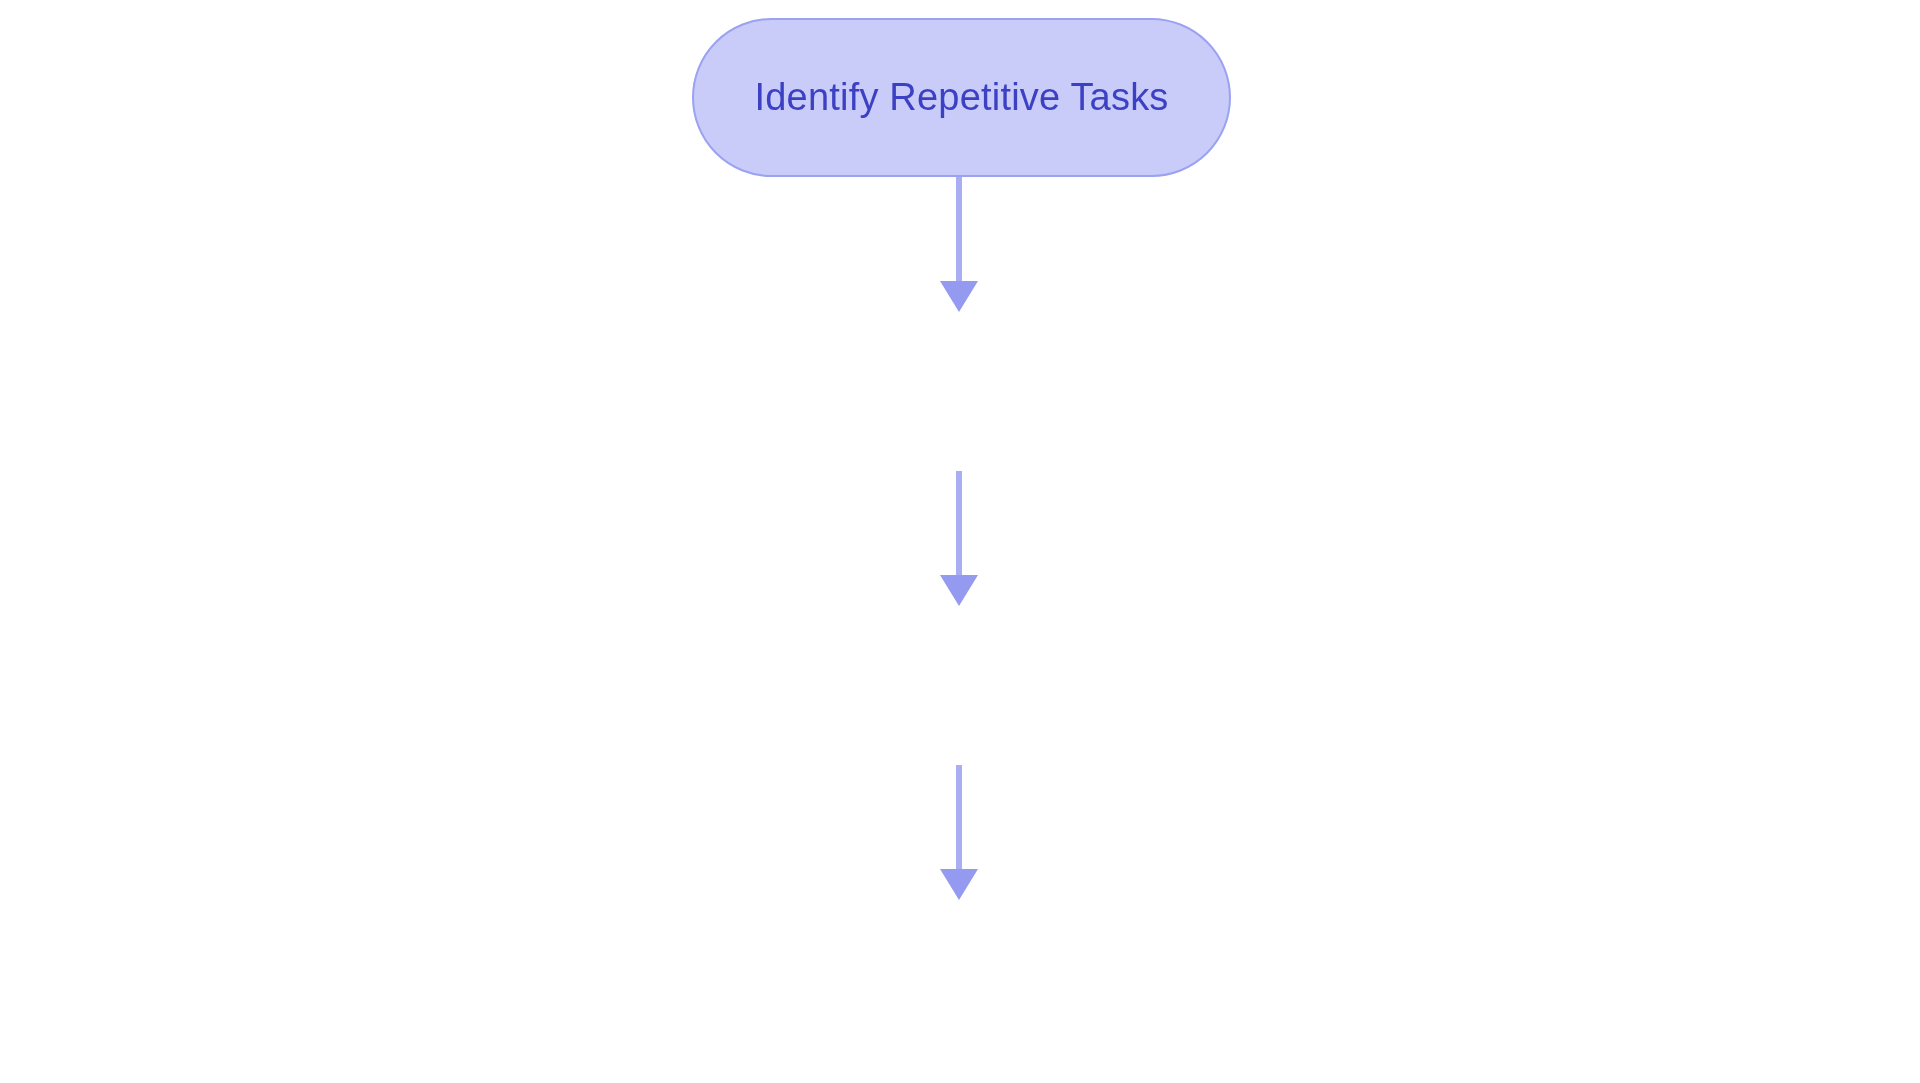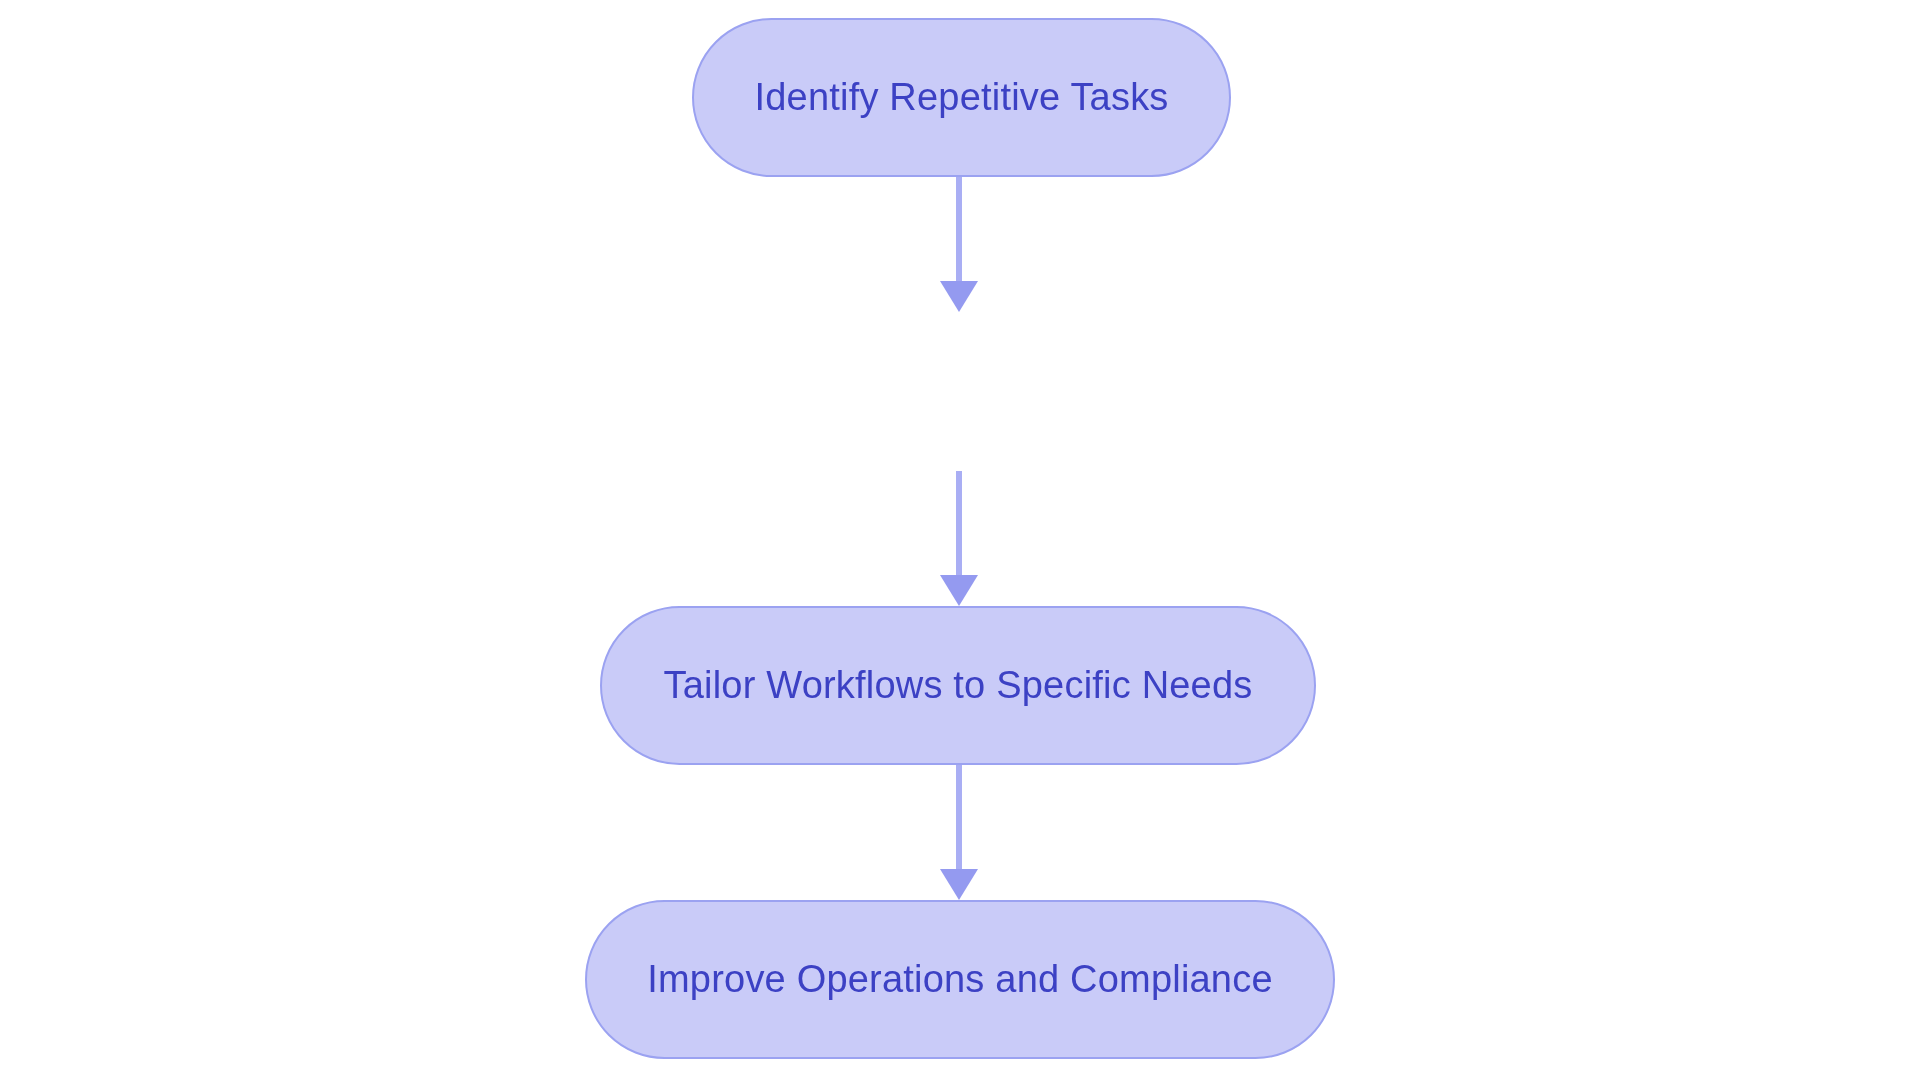--- a/index.html
+++ b/index.html
@@ -85,26 +85,20 @@
     <div class="shaft"></div>
     <div class="head"></div>
   </div>
 
 
   <div class="arrow arrow-2">
     <div class="shaft"></div>
     <div class="head"></div>
   </div>
 
-  <div class="flow-node node-3">
-    <span class="node-label">Tailor Workflows to Specific Needs</span>
-  </div>
 
   <div class="arrow arrow-3">
     <div class="shaft"></div>
     <div class="head"></div>
   </div>
 
-  <div class="flow-node node-4">
-    <span class="node-label">Improve Operations and Compliance</span>
-  </div>
 
 </div>
 
 </body></html>

